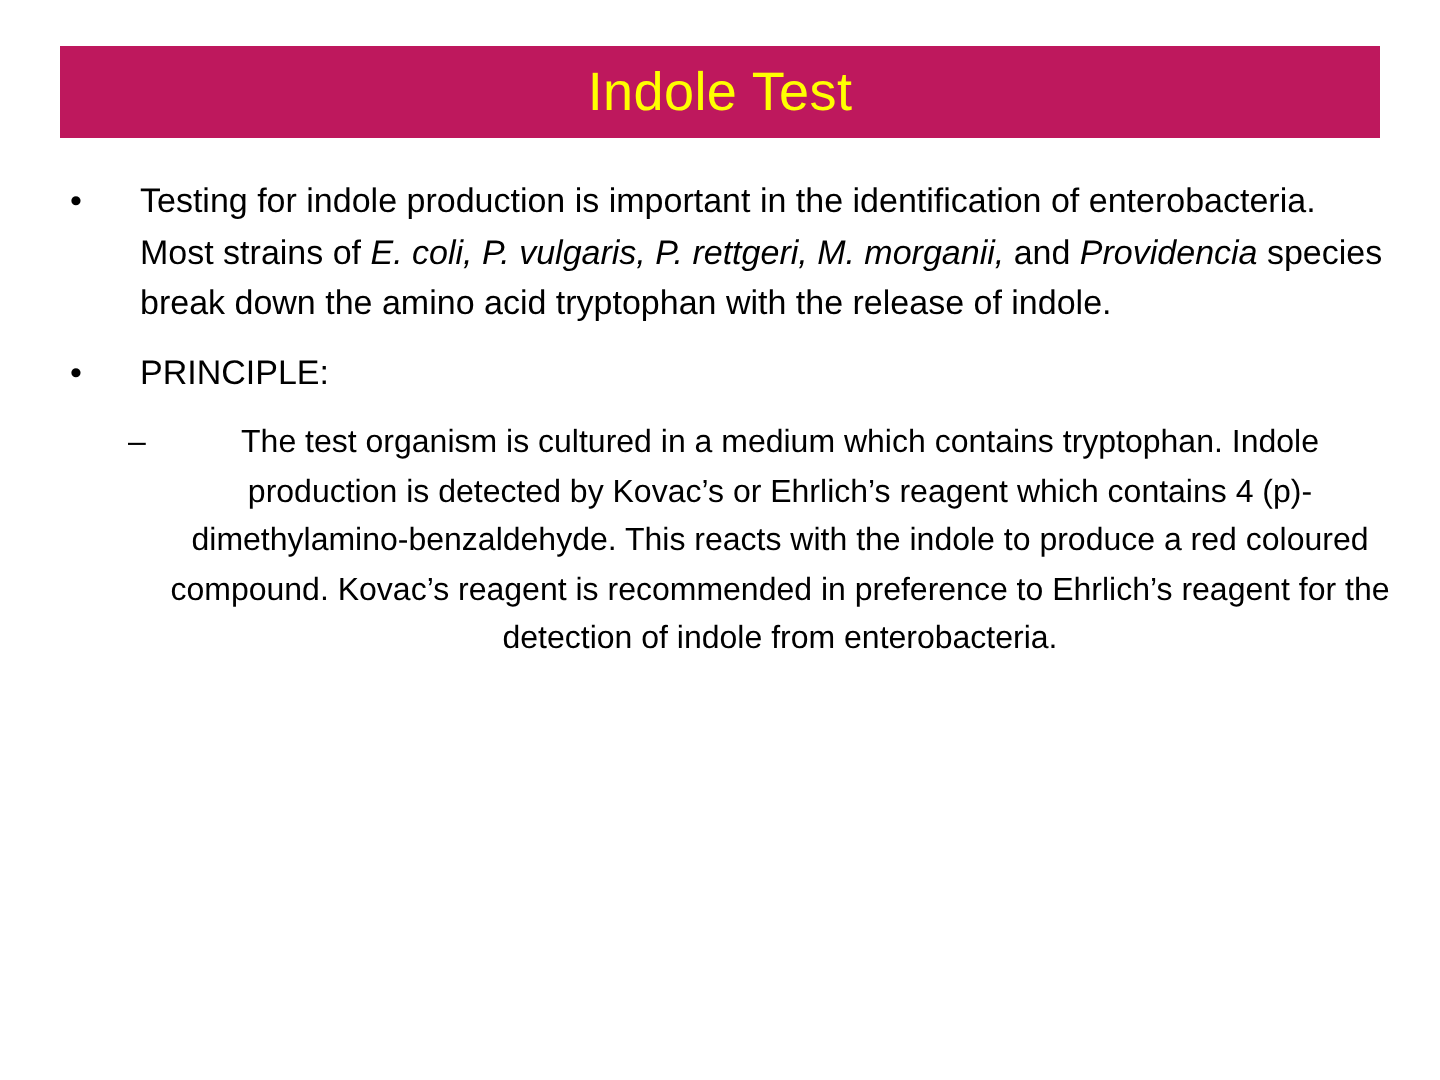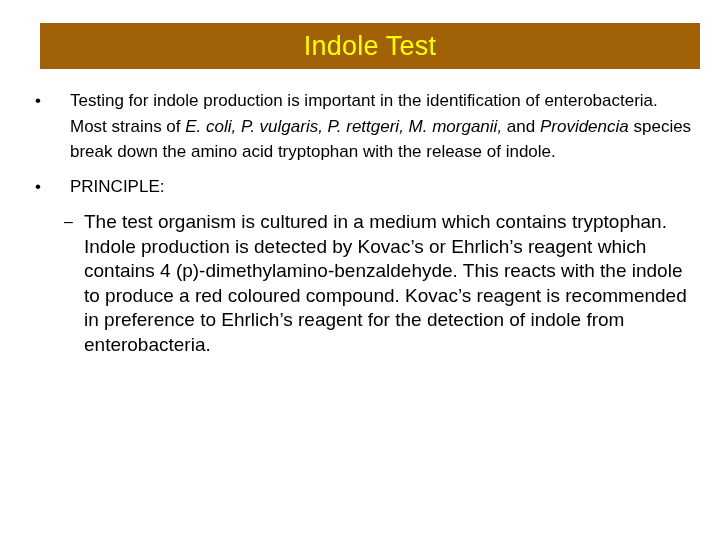--- a/index.html
+++ b/index.html
@@ -14,25 +14,25 @@
     overflow: hidden;
   }
   .slide {
     position: relative;
     width: 720px;
     height: 540px;
     box-sizing: border-box;
   }
   .title-bar {
     position: absolute;
-    left: 40px;
+    left: 30px;
     top: 23px;
     width: 660px;
     height: 46px;
-    background: #a16207;
+    background: #be185d;
     display: flex;
     align-items: center;
     justify-content: center;
   }
   .title-text {
     color: #ffff00;
     font-size: 27px;
     font-weight: normal;
     line-height: 1;
     letter-spacing: 0.2px;
@@ -76,23 +76,24 @@
   }
   .bullet-l2 .marker {
     width: 20px;
     flex: 0 0 20px;
     font-size: 16px;
     line-height: 24px;
     color: #000;
   }
   .bullet-l2 .text {
     flex: 1;
-    font-size: 19px;
+    font-size: 16px;
     line-height: 24.5px;
     color: #000;
+    text-align: center;
   }
   i {
     font-style: italic;
   }
 </style>
 </head>
 <body>
 
 <div class="slide">
 

